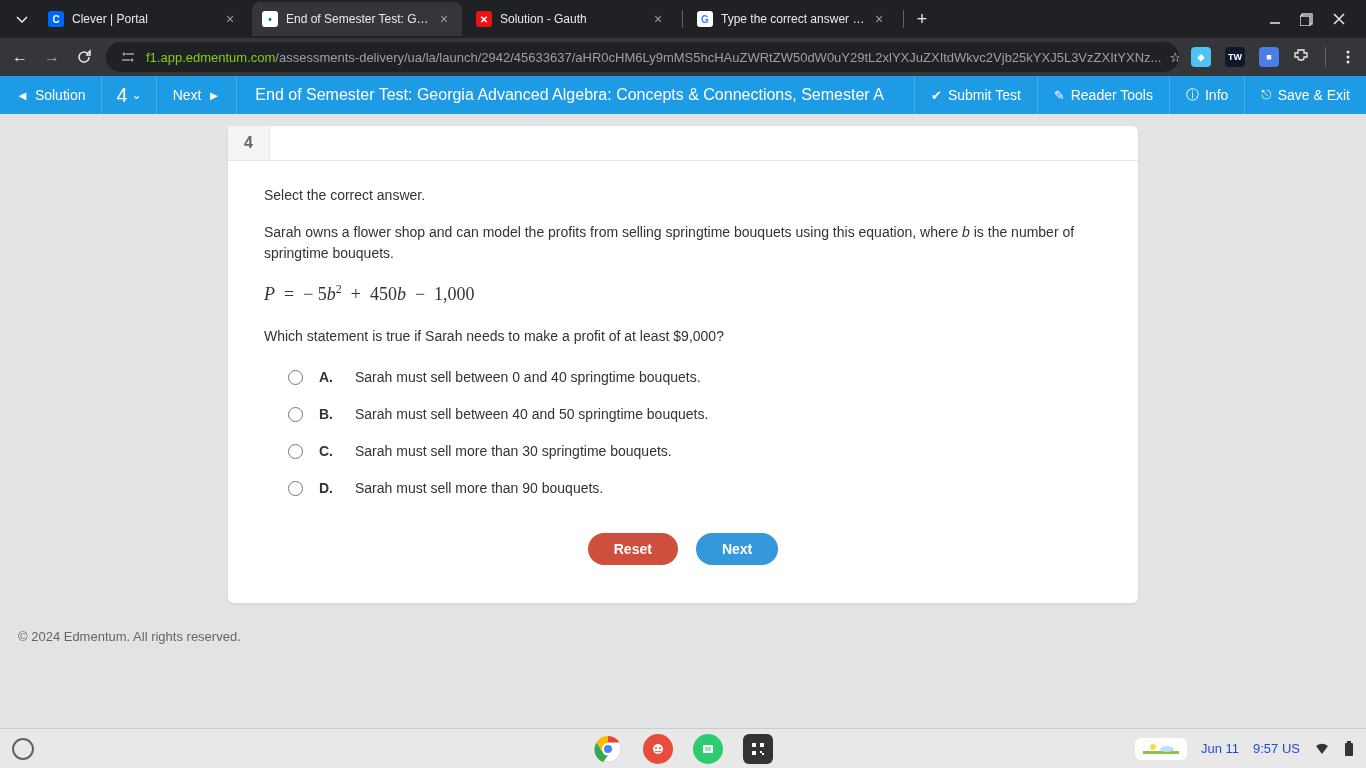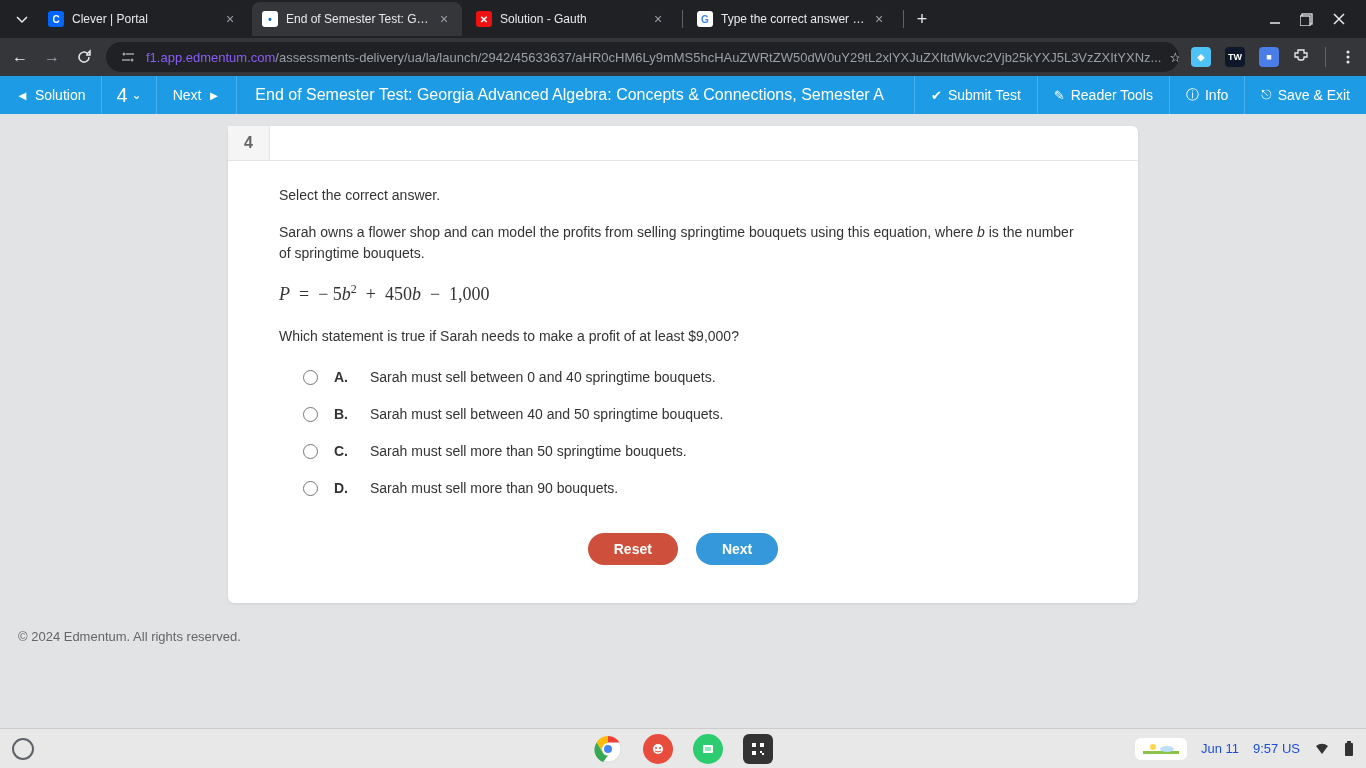--- a/index.html
+++ b/index.html
@@ -16,40 +16,40 @@
     .tab-close { width: 16px; height: 16px; display: flex; align-items: center; justify-content: center; color: #9aa0a6; font-size: 14px; margin-left: 6px; }
     .tab-divider { width: 1px; height: 18px; background: #5f6368; margin: 0 2px; }
     .new-tab-btn { width: 28px; height: 28px; display: flex; align-items: center; justify-content: center; color: #e8eaed; font-size: 18px; cursor: pointer; }
     .window-controls { margin-left: auto; display: flex; gap: 18px; padding-right: 12px; color: #e8eaed; }
     .window-btn { width: 14px; height: 14px; cursor: pointer; }
     
     .toolbar { height: 38px; background: #35363a; display: flex; align-items: center; padding: 0 10px; gap: 12px; }
     .nav-btn { color: #9aa0a6; width: 20px; height: 20px; display: flex; align-items: center; justify-content: center; cursor: pointer; }
     .nav-btn.enabled { color: #e8eaed; }
     .url-bar { flex: 1; height: 30px; background: #202124; border-radius: 15px; display: flex; align-items: center; padding: 0 14px; color: #9aa0a6; font-size: 13px; overflow: hidden; white-space: nowrap; }
-    .url-prefix { color: #8b5cf6; }
+    .url-prefix { color: #84cc16; }
     .url-icon { margin-right: 10px; flex-shrink: 0; }
     .star-btn { color: #e8eaed; margin-left: 8px; flex-shrink: 0; }
     .toolbar-right { display: flex; align-items: center; gap: 14px; color: #e8eaed; }
     .ext-icon { width: 20px; height: 20px; border-radius: 4px; display: flex; align-items: center; justify-content: center; font-size: 9px; font-weight: bold; }
     
     
     .app-viewport { height: calc(768px - 38px - 38px - 40px); background: #e2e3e5; overflow: auto; }
     .app-header { height: 38px; background: #1d9ce5; display: flex; align-items: center; color: #fff; font-size: 14px; }
     .hdr-btn { height: 100%; padding: 0 16px; display: flex; align-items: center; gap: 6px; border-right: 1px solid rgba(255,255,255,0.2); cursor: pointer; }
     .hdr-btn.last { border-left: 1px solid rgba(255,255,255,0.2); border-right: none; }
     .hdr-q { height: 100%; padding: 0 14px; display: flex; align-items: center; font-size: 20px; font-weight: 300; border-right: 1px solid rgba(255,255,255,0.2); cursor: pointer; }
     .hdr-title { flex: 1; padding: 0 18px; font-size: 16px; }
     .hdr-icon { font-size: 13px; }
     
     .content-wrap { padding: 12px 0; display: flex; justify-content: center; }
     .card { width: 910px; background: #fff; border-radius: 6px; box-shadow: 0 1px 3px rgba(0,0,0,0.08); }
     .card-qnum { border-bottom: 1px solid #e5e5e5; }
     .card-qnum span { display: inline-block; padding: 8px 16px; font-weight: bold; color: #666; background: #f5f5f5; border-right: 1px solid #e5e5e5; }
-    .card-body { padding: 24px 51px 38px; color: #333; font-size: 14px; line-height: 1.5; }
+    .card-body { padding: 24px 36px 38px; color: #333; font-size: 14px; line-height: 1.5; }
     .prompt { margin-bottom: 16px; }
     .equation { font-family: "Cambria Math", "Times New Roman", serif; font-size: 18px; margin: 14px 0 18px; font-weight: normal; }
     .equation .var { font-style: italic; }
     .equation .sup { font-size: 12px; vertical-align: super; }
     .answers { margin-top: 20px; padding-left: 24px; }
     .answer-row { display: flex; align-items: center; gap: 16px; margin-bottom: 16px; }
     .answer-row input[type="radio"] { width: 15px; height: 15px; cursor: pointer; }
     .answer-letter { font-weight: bold; width: 20px; }
     .answer-text { }
     .card-actions { display: flex; justify-content: center; gap: 18px; margin-top: 34px; }
@@ -207,21 +207,21 @@
             <span class="answer-text">Sarah must sell between 0 and 40 springtime bouquets.</span>
           </div>
           <div class="answer-row">
             <input type="radio" name="ans" style="">
             <span class="answer-letter">B.</span>
             <span class="answer-text">Sarah must sell between 40 and 50 springtime bouquets.</span>
           </div>
           <div class="answer-row">
             <input type="radio" name="ans" style="">
             <span class="answer-letter">C.</span>
-            <span class="answer-text">Sarah must sell more than 50 springtime bouquets.</span>
+            <span class="answer-text">Sarah must sell more than 30 springtime bouquets.</span>
           </div>
           <div class="answer-row">
             <input type="radio" name="ans" style="">
             <span class="answer-letter">D.</span>
             <span class="answer-text">Sarah must sell more than 90 bouquets.</span>
           </div>
         </div>
 
         <div class="card-actions">
           <button class="pill-btn pill-reset">Reset</button>

